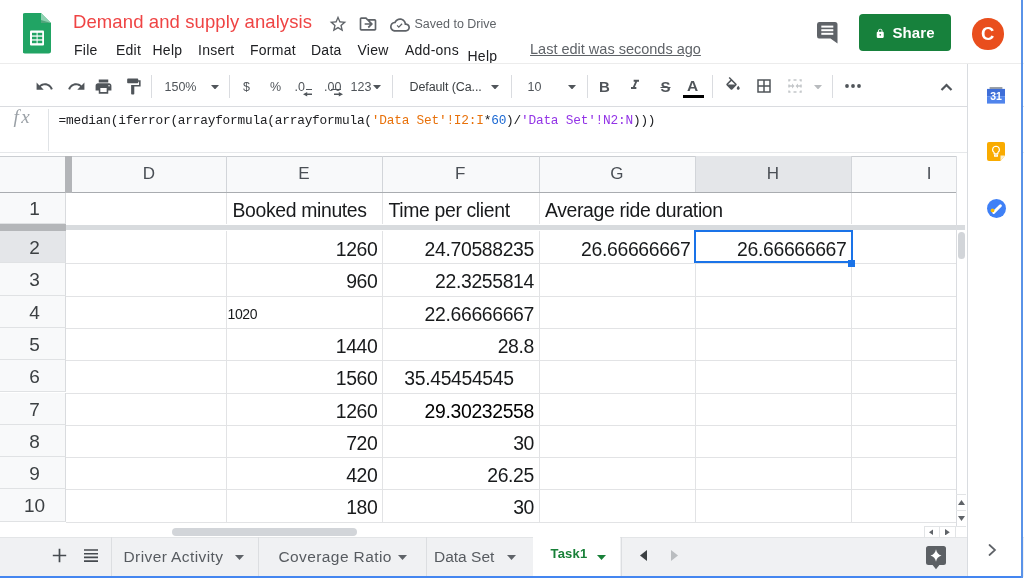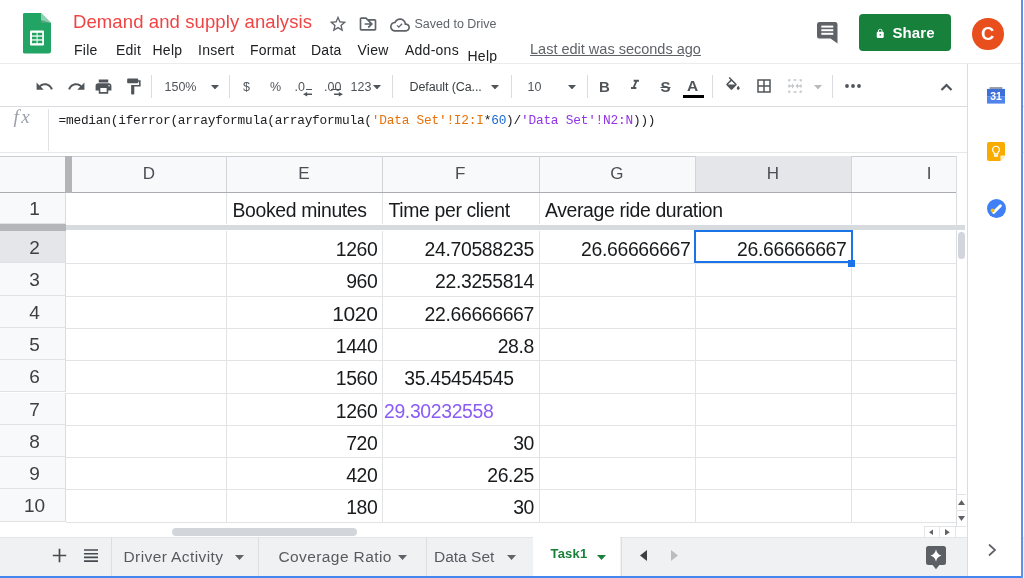--- a/index.html
+++ b/index.html
@@ -212,28 +212,28 @@
 <div class="abs" style="left:955.5px;top:156px;width:1px;height:370px;background:#dadce0;"></div>
 <div class="abs" style="left:232.5px;top:193px;width:300px;height:31px;font-size:19.4px;letter-spacing:-0.35px;color:#181a1c;white-space:nowrap;line-height:35.5px;">Booked minutes</div>
 <div class="abs" style="left:388.5px;top:193px;width:300px;height:31px;font-size:19.4px;letter-spacing:-0.35px;color:#181a1c;white-space:nowrap;line-height:35.5px;">Time per client</div>
 <div class="abs" style="left:545.0px;top:193px;width:300px;height:31px;font-size:19.4px;letter-spacing:-0.35px;color:#181a1c;white-space:nowrap;line-height:35.5px;">Average ride duration</div>
 <div class="abs" style="left:227.5px;top:231.0px;width:150px;height:32.30000000000001px;font-size:19.4px;letter-spacing:-0.35px;color:#181a1c;text-align:right;line-height:36.80000000000001px;">1260</div>
 <div class="abs" style="left:384.0px;top:231.0px;width:150px;height:32.30000000000001px;font-size:19.4px;letter-spacing:-0.35px;color:#181a1c;text-align:right;line-height:36.80000000000001px;">24.70588235</div>
 <div class="abs" style="left:540.5px;top:231.0px;width:150px;height:32.30000000000001px;font-size:19.4px;letter-spacing:-0.35px;color:#181a1c;text-align:right;line-height:36.80000000000001px;">26.66666667</div>
 <div class="abs" style="left:696.5px;top:231.0px;width:150px;height:32.30000000000001px;font-size:19.4px;letter-spacing:-0.35px;color:#181a1c;text-align:right;line-height:36.80000000000001px;">26.66666667</div>
 <div class="abs" style="left:227.5px;top:263.3px;width:150px;height:32.30000000000001px;font-size:19.4px;letter-spacing:-0.35px;color:#181a1c;text-align:right;line-height:36.80000000000001px;">960</div>
 <div class="abs" style="left:384.0px;top:263.3px;width:150px;height:32.30000000000001px;font-size:19.4px;letter-spacing:-0.35px;color:#181a1c;text-align:right;line-height:36.80000000000001px;">22.3255814</div>
-<div class="abs" style="left:227.5px;top:295.6px;width:150px;height:32.30000000000001px;font-size:21px;letter-spacing:-0.35px;color:#181a1c;text-align:right;line-height:36.80000000000001px;">1020</div>
+<div class="abs" style="left:227.5px;top:295.6px;width:150px;height:32.30000000000001px;font-size:14px;letter-spacing:-0.35px;color:#181a1c;line-height:36.80000000000001px;">1020</div>
 <div class="abs" style="left:384.0px;top:295.6px;width:150px;height:32.30000000000001px;font-size:19.4px;letter-spacing:-0.35px;color:#181a1c;text-align:right;line-height:36.80000000000001px;">22.66666667</div>
 <div class="abs" style="left:227.5px;top:327.9px;width:150px;height:32.30000000000001px;font-size:19.4px;letter-spacing:-0.35px;color:#181a1c;text-align:right;line-height:36.80000000000001px;">1440</div>
 <div class="abs" style="left:384.0px;top:327.9px;width:150px;height:32.30000000000001px;font-size:19.4px;letter-spacing:-0.35px;color:#181a1c;text-align:right;line-height:36.80000000000001px;">28.8</div>
 <div class="abs" style="left:227.5px;top:360.2px;width:150px;height:32.30000000000001px;font-size:19.4px;letter-spacing:-0.35px;color:#181a1c;text-align:right;line-height:36.80000000000001px;">1560</div>
 <div class="abs" style="left:384.0px;top:360.2px;width:150px;height:32.30000000000001px;font-size:19.4px;letter-spacing:-0.35px;color:#181a1c;text-align:center;line-height:36.80000000000001px;">35.45454545</div>
 <div class="abs" style="left:227.5px;top:392.5px;width:150px;height:32.30000000000001px;font-size:19.4px;letter-spacing:-0.35px;color:#181a1c;text-align:right;line-height:36.80000000000001px;">1260</div>
-<div class="abs" style="left:384.0px;top:392.5px;width:150px;height:32.30000000000001px;font-size:19.4px;letter-spacing:-0.35px;color:#8b5cf6;text-align:left;line-height:36.80000000000001px;">29.30232558</div>
+<div class="abs" style="left:384.0px;top:392.5px;width:150px;height:32.30000000000001px;font-size:19.4px;letter-spacing:-0.35px;color:#000000;text-align:right;line-height:36.80000000000001px;">29.30232558</div>
 <div class="abs" style="left:227.5px;top:424.79999999999995px;width:150px;height:32.30000000000001px;font-size:19.4px;letter-spacing:-0.35px;color:#181a1c;text-align:right;line-height:36.80000000000001px;">720</div>
 <div class="abs" style="left:384.0px;top:424.79999999999995px;width:150px;height:32.30000000000001px;font-size:19.4px;letter-spacing:-0.35px;color:#181a1c;text-align:right;line-height:36.80000000000001px;">30</div>
 <div class="abs" style="left:227.5px;top:457.09999999999997px;width:150px;height:32.30000000000001px;font-size:19.4px;letter-spacing:-0.35px;color:#181a1c;text-align:right;line-height:36.80000000000001px;">420</div>
 <div class="abs" style="left:384.0px;top:457.09999999999997px;width:150px;height:32.30000000000001px;font-size:19.4px;letter-spacing:-0.35px;color:#181a1c;text-align:right;line-height:36.80000000000001px;">26.25</div>
 <div class="abs" style="left:227.5px;top:489.4px;width:150px;height:32.299999999999955px;font-size:19.4px;letter-spacing:-0.35px;color:#181a1c;text-align:right;line-height:36.799999999999955px;">180</div>
 <div class="abs" style="left:384.0px;top:489.4px;width:150px;height:32.299999999999955px;font-size:19.4px;letter-spacing:-0.35px;color:#181a1c;text-align:right;line-height:36.799999999999955px;">30</div>
 <div class="abs" style="left:694px;top:229.7px;width:158.5px;height:33.8px;border:2px solid #1a73e8;"></div>
 <div class="abs" style="left:848.2px;top:260.1px;width:6.5px;height:6.5px;background:#1a73e8;"></div>
 </div>
 

